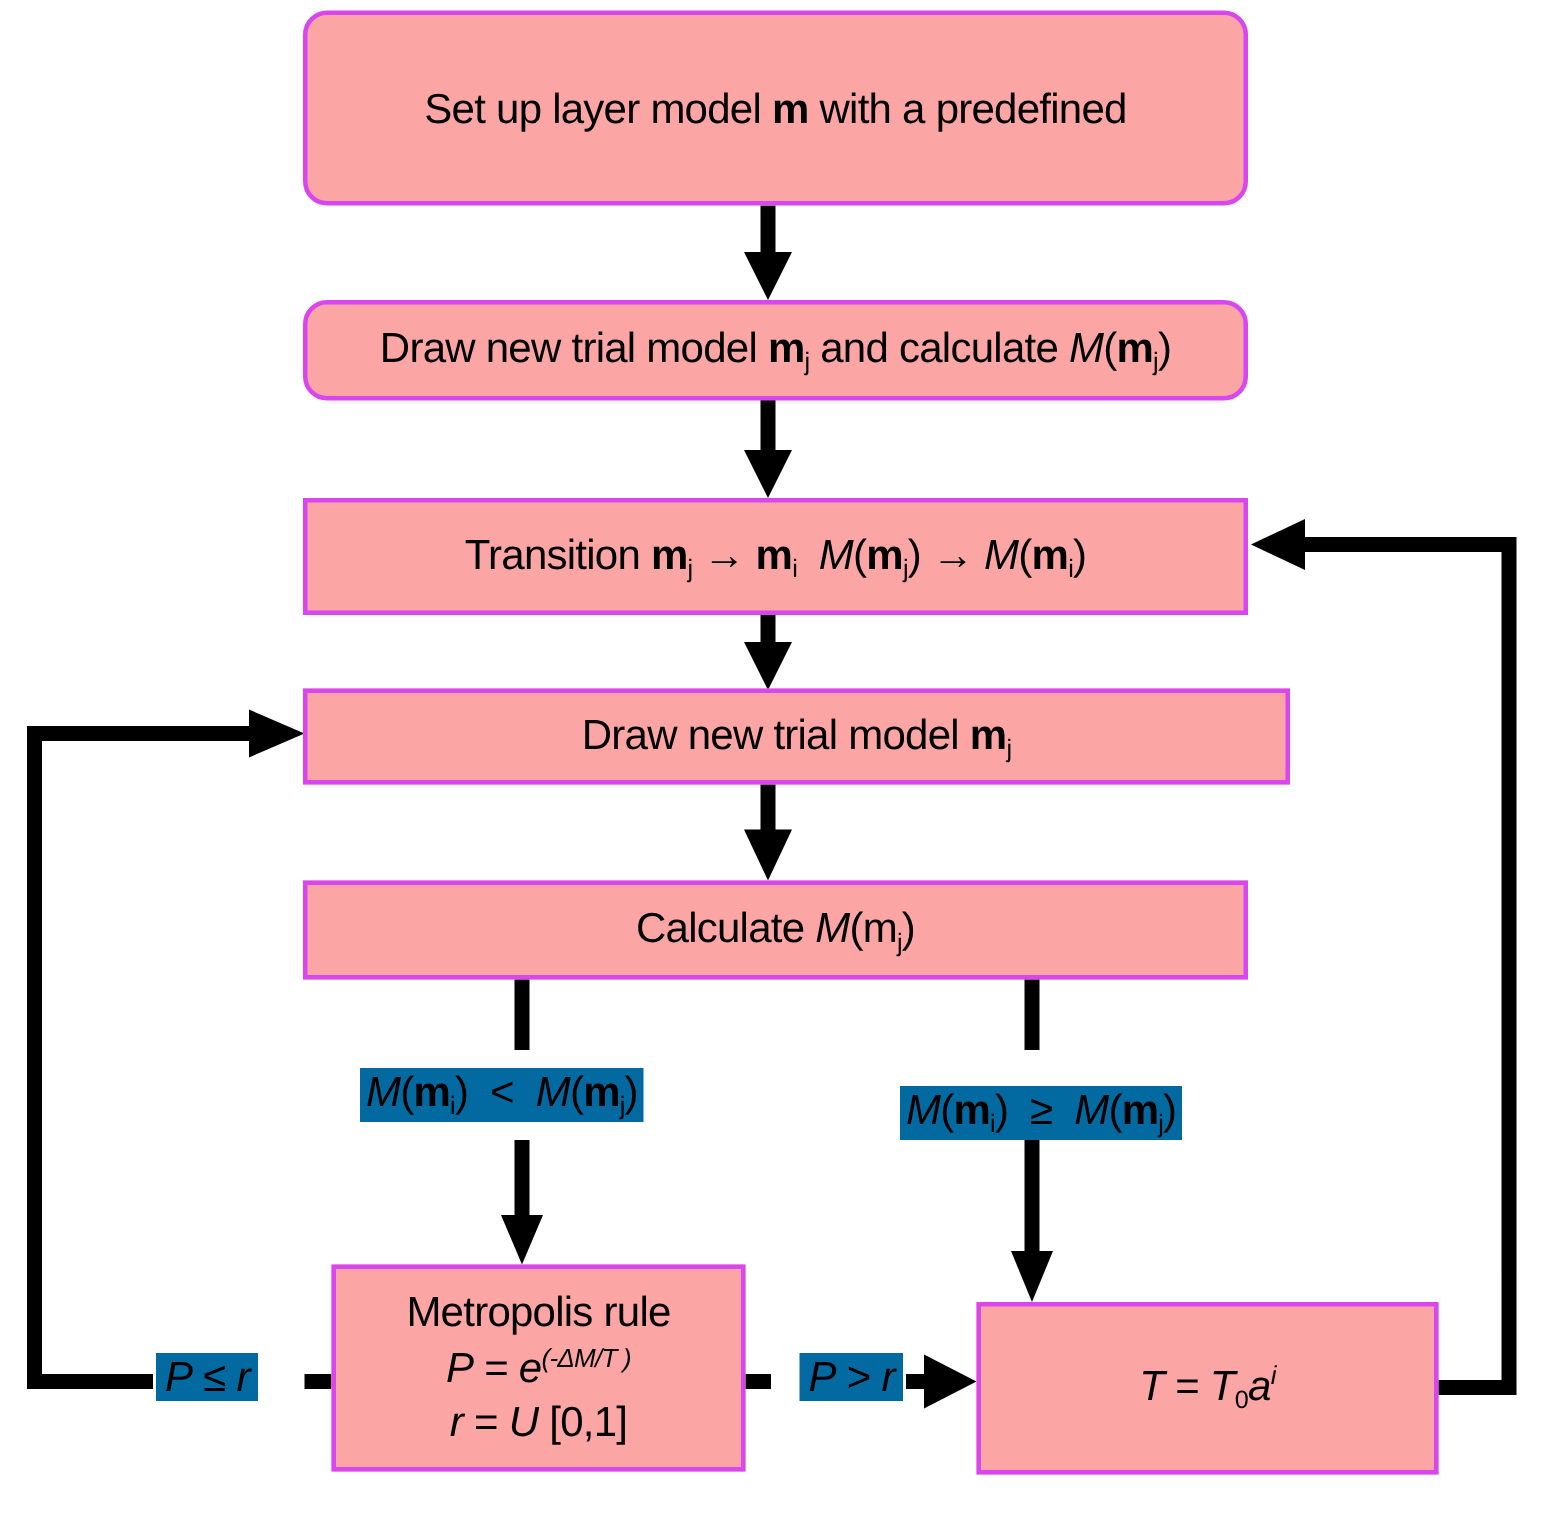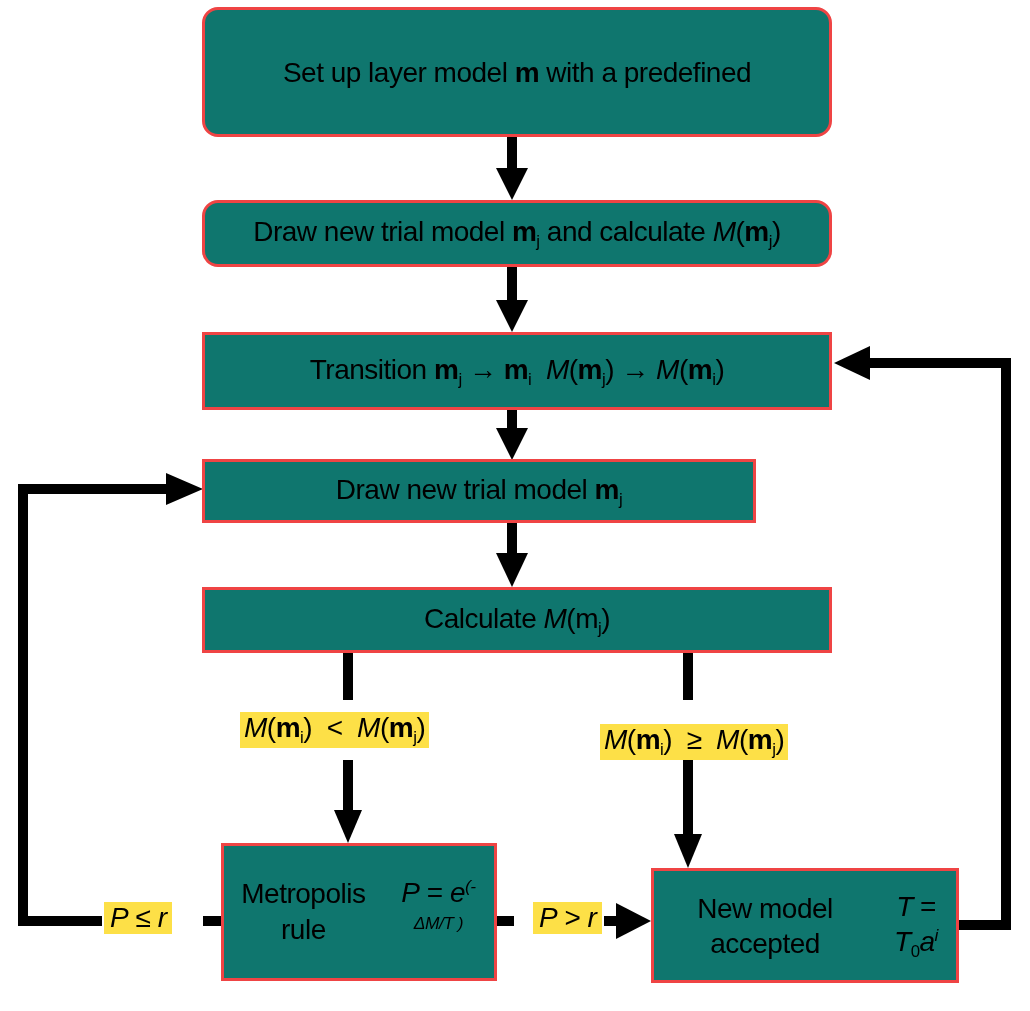--- a/index.html
+++ b/index.html
@@ -1,22 +1,22 @@
 <!DOCTYPE html>
 <html><head>
 <meta charset="utf-8">
 <style>
   html, body { margin: 0; padding: 0; background: #ffffff; }
   body { width: 1030px; height: 1011px; position: relative; overflow: hidden;
          font-family: "Liberation Sans", sans-serif; color: #000; }
-  .node { position: absolute; box-sizing: border-box; border: 3px solid #ef4444; background: #0f766e;
-          display: flex; align-items: center; justify-content: center;
+  .node { position: absolute; box-sizing: border-box; border: 3px solid #d946ef; background: #fca5a5;
+          display: flex; flex-direction: column; align-items: center; justify-content: center;
           text-align: center; font-size: 28px; line-height: 1.25; letter-spacing: -0.5px; }
   .rounded { border-radius: 16px; }
-  .lbl { position: absolute; font-size: 28px; white-space: nowrap; background: #fde047; padding: 0 4px; letter-spacing: -0.5px; }
+  .lbl { position: absolute; font-size: 28px; white-space: nowrap; background: #0369a1; padding: 0 4px; letter-spacing: -0.5px; }
   b { font-weight: bold; }
   i { font-style: italic; }
   sub { font-size: 60%; vertical-align: -0.35em; }
   sup { font-size: 62%; vertical-align: 0.6em; }
   svg.links { position: absolute; left: 0; top: 0; }
 </style>
 </head>
 <body>
 
 <svg class="links" width="1030" height="1011">
@@ -66,21 +66,21 @@
     <span>Draw new trial model </span><b>m</b><sub>j</sub><span> and calculate </span><i>M</i><span>(</span><b>m</b><sub>j</sub><span>)</span>
   </div>
 </div>
 
 <div class="node" style="left:202px; top:332px; width:630px; height:78px;">
   <div>
     <span>Transition </span><b>m</b><sub>j</sub><span> → </span><b>m</b><sub>i</sub>&nbsp;&nbsp;<i>M</i><span>(</span><b>m</b><sub>j</sub><span>)</span><span> → </span><i>M</i><span>(</span><b>m</b><sub>i</sub><span>)</span>
   </div>
 </div>
 
-<div class="node" style="left:202px; top:459px; width:554px; height:64px;">
+<div class="node" style="left:202px; top:459px; width:658px; height:64px;">
   <div>
     <span>Draw new trial model </span><b>m</b><sub>j</sub>
   </div>
 </div>
 
 <div class="node" style="left:202px; top:587px; width:630px; height:66px;">
   <div>
     <span>Calculate </span><i>M</i><span>(</span><span>m</span><sub>j</sub><span>)</span>
   </div>
 </div>
@@ -91,24 +91,26 @@
 
 <div class="lbl" style="left:600px; top:712px;margin-top:12px;">
   <i>M</i><span>(</span><b>m</b><sub>i</sub><span>)</span><span style="white-space:pre">  ≥  </span><i>M</i><span>(</span><b>m</b><sub>j</sub><span>)</span>
 </div>
 
 <div class="node" style="left:221px; top:843px; width:276px; height:138px; line-height:1.3;">
   <div>Metropolis rule</div>
   <div>
     <i>P</i><span> = </span><i>e</i><sup><i>(-ΔM/T )</i></sup>
   </div>
+  <div>
+    <i>r</i><span> = </span><i>U</i><span> [0,1]</span>
+  </div>
 </div>
 
 <div class="node" style="left:651px; top:868px; width:308px; height:115px; line-height:1.25;">
-  <div>New model accepted</div>
   <div>
     <i>T</i><span> = </span><i>T</i><sub>0</sub><i>a</i><sup><i>i</i></sup>
   </div>
 </div>
 
 <div class="lbl" style="left:104px; top:902px; padding:0 6px;">
   <i>P</i><span style="white-space:pre"> ≤ </span><i>r</i>
 </div>
 
 <div class="lbl" style="left:518px; top:902px; padding:0 6px;margin-left:15px;">

